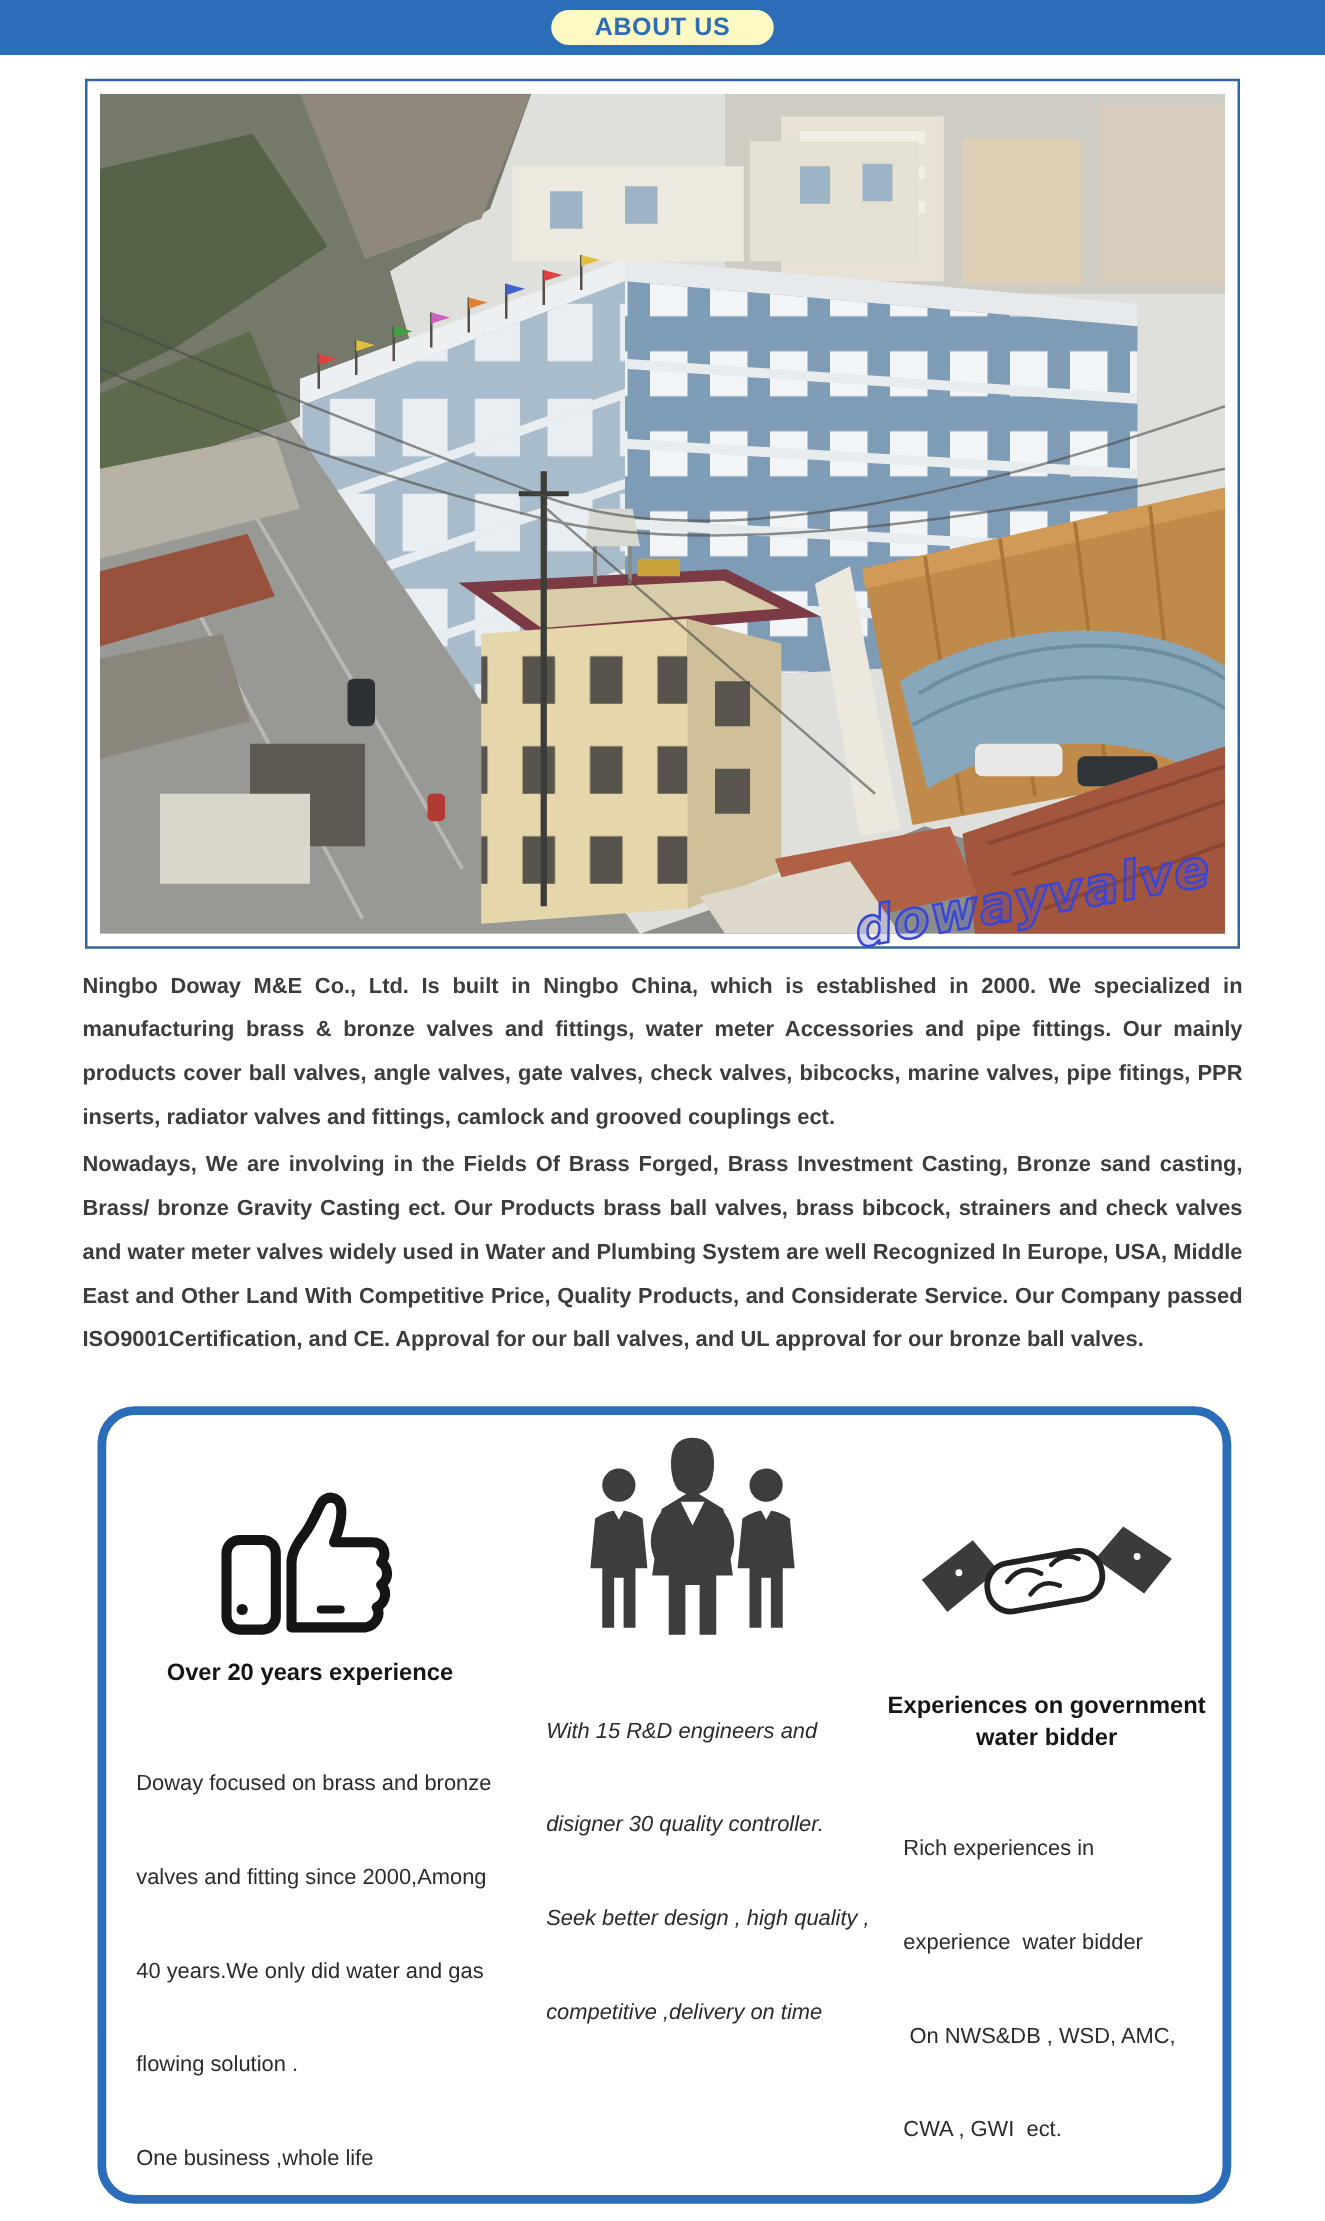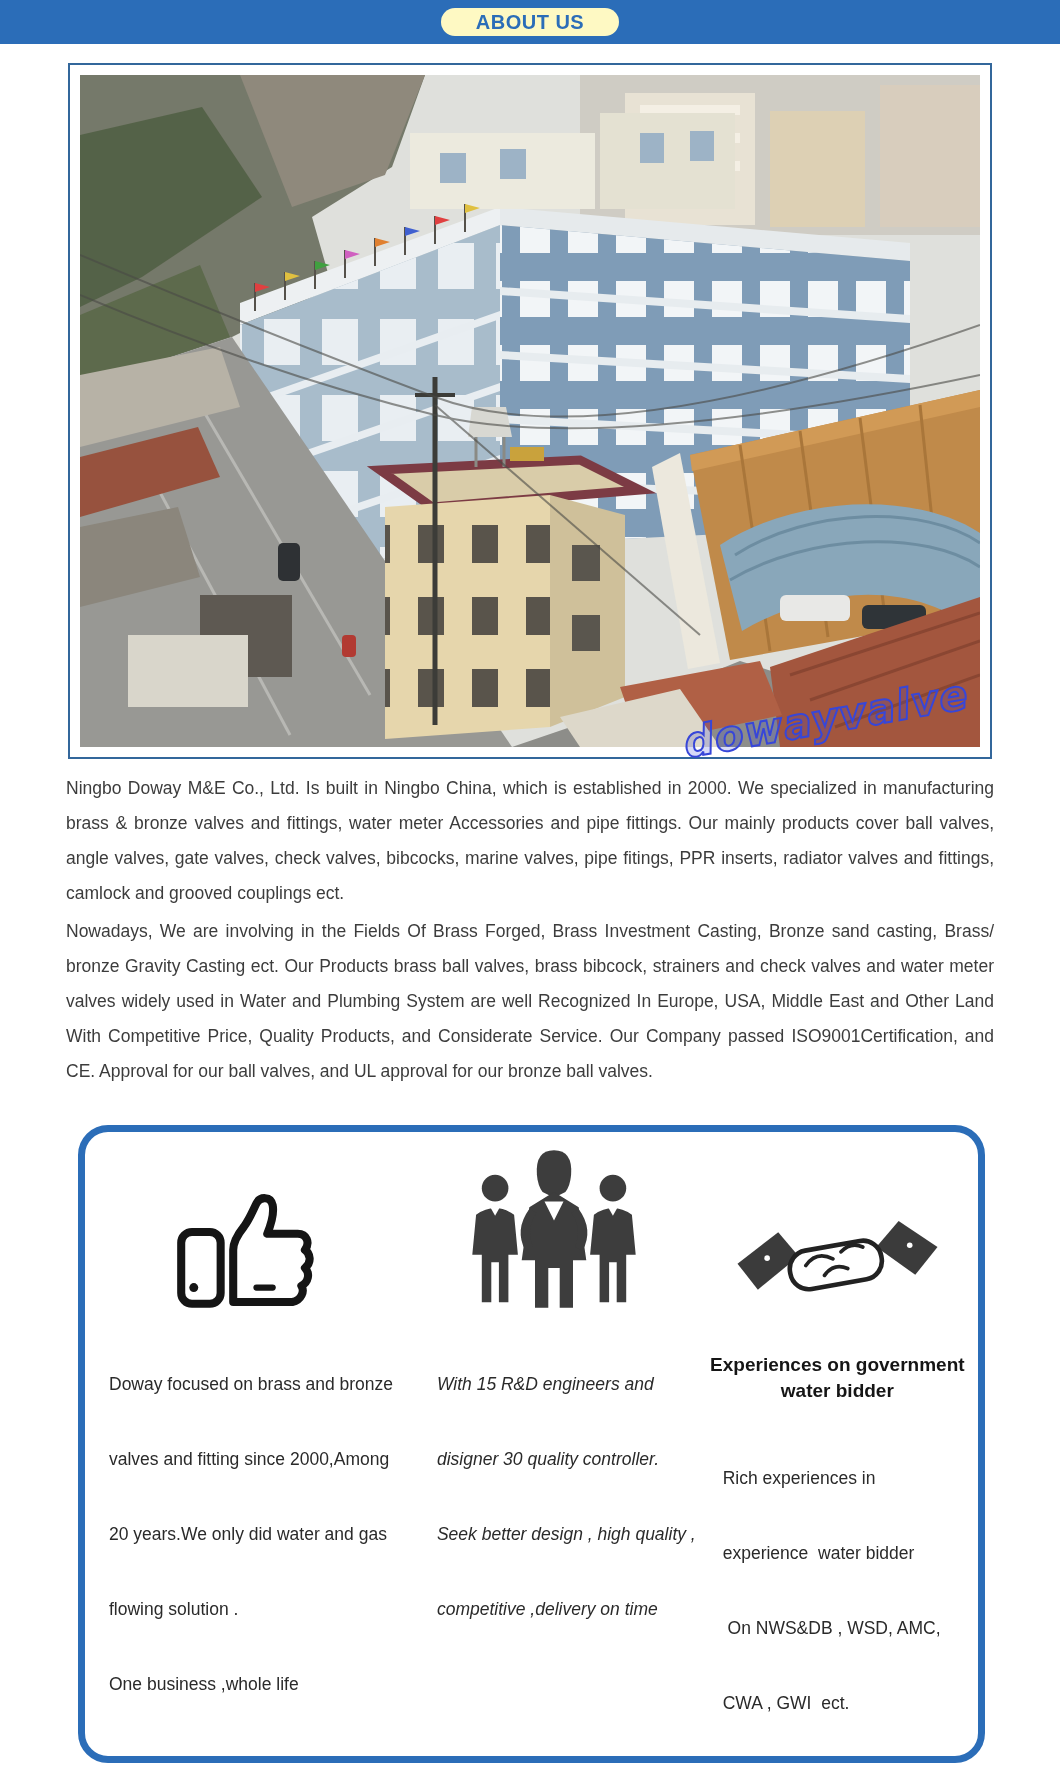--- a/index.html
+++ b/index.html
@@ -41,20 +41,21 @@
     -webkit-text-stroke:2px var(--watermark-blue,#3746d8);
     transform:rotate(-10deg);
     letter-spacing:1px;
   }
   .about-text{
     margin:12px 66px 0 66px;
     width:928px;
     font-size:17.5px; line-height:35px;
     color:var(--text,#3c3c3c);
     text-align:justify;
+    font-weight:bold;
   }
   .about-text p{margin:0 0 3px 0;}
   .features-panel{
     box-sizing:border-box;
     margin:36px 0 0 78px;
     width:907px; height:638px;
     border:7px solid var(--primary-blue,#2b6db8);
     border-radius:30px;
     background:#ffffff;
     overflow:hidden;
@@ -238,24 +239,25 @@
 
     <div class="cell c1 row1">
       <div class="icon-box">
         <svg width="150" height="130" viewBox="0 0 165 145">
           <rect x="8" y="58" width="44" height="80" rx="12" fill="none" stroke="#151515" stroke-width="9"></rect>
           <circle cx="22" cy="120" r="5" fill="#151515"></circle>
           <path d="M66,136 L66,78 C66,70 70,62 78,52 C84,44 88,34 92,26 C96,18 108,18 110,28 C112,38 108,50 104,60 L138,60 C148,60 152,70 146,78 C152,82 154,92 146,98 C152,104 150,114 142,118 C146,124 142,134 132,136 Z" fill="none" stroke="#151515" stroke-width="9" stroke-linejoin="round" stroke-linecap="round"></path>
           <line x1="92" y1="120" x2="110" y2="120" stroke="#151515" stroke-width="7" stroke-linecap="round"></line>
         </svg>
       </div>
+      <div class="f-title">Over 20 years experience</div>
       <div class="f-body">
         <div>Doway focused on brass and bronze</div>
         <div>valves and fitting since 2000,Among</div>
-        <div>20 years.We only did water and gas</div>
+        <div>40 years.We only did water and gas</div>
         <div>flowing solution .</div>
         <div>One business ,whole life</div>
       </div>
     </div>
 
     <div class="cell c2 row1">
       <div class="icon-box">
         <svg width="190" height="162" viewBox="0 0 200 170">
           <g fill="#3d3d3d">
             <circle cx="38" cy="42" r="14"></circle>

